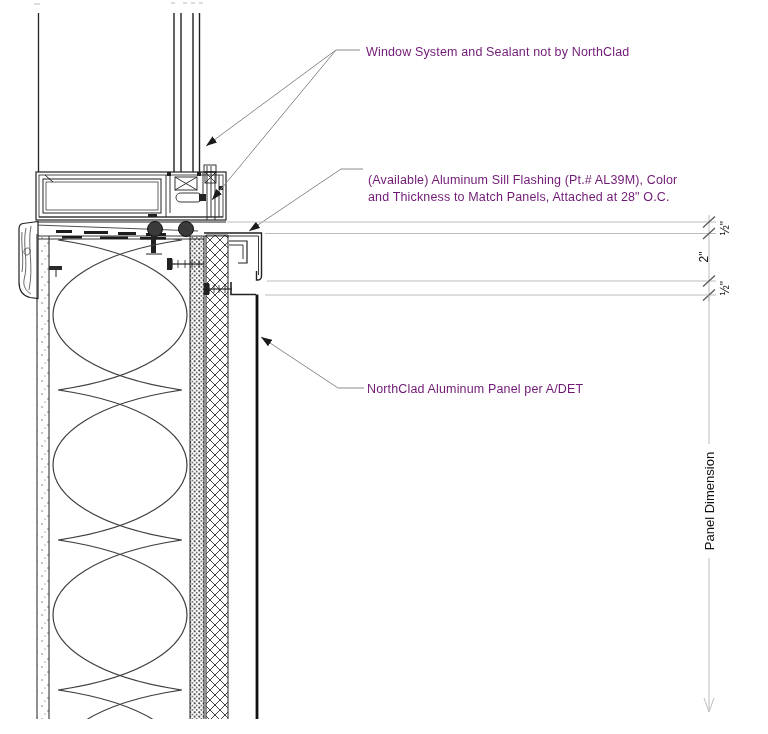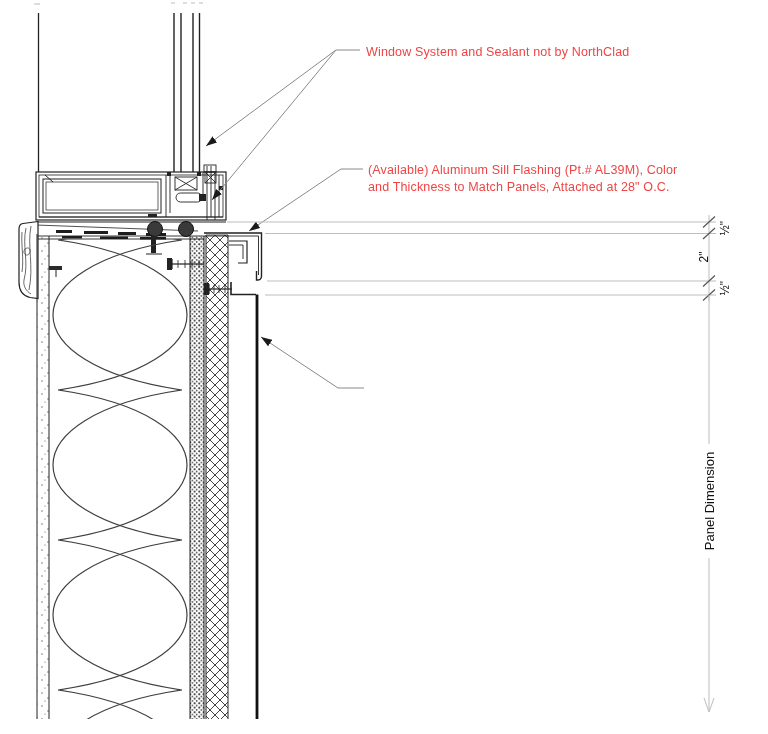--- a/index.html
+++ b/index.html
@@ -2,21 +2,21 @@
 <html><head>
 <meta charset="utf-8">
 <style>
   html,body{margin:0;padding:0;background:#ffffff;}
   #canvas{
     position:relative;width:768px;height:734px;background:#ffffff;overflow:hidden;
     font-family:"Liberation Sans", sans-serif;
   }
   #drawing{position:absolute;left:0;top:0;}
   .ann{
-    position:absolute;color:#ef4444;font-size:12.5px;line-height:17px;
+    position:absolute;color:#701a75;font-size:12.5px;line-height:17px;
     letter-spacing:0.15px;white-space:nowrap;
   }
   .dimtext{
     font-family:"Liberation Sans", sans-serif;font-size:12px;fill:#111111;
   }
   .paneldimtext{
     font-family:"Liberation Sans", sans-serif;font-size:13px;fill:#111111;
   }
 </style>
 </head>
@@ -226,19 +226,20 @@
     <g>
       <line x1="709" y1="295" x2="709" y2="444" stroke="#bdbdbd" stroke-width="1"></line>
       <line x1="709" y1="558" x2="709" y2="710" stroke="#bdbdbd" stroke-width="1"></line>
       <path d="M709 712 L704 698 M709 712 L714 698" stroke="#bdbdbd" stroke-width="1" fill="none"></path>
       <text class="paneldimtext" x="710" y="505" text-anchor="middle" transform="rotate(-90 710 501)">Panel Dimension</text>
     </g>
   </svg>
 
   <div class="ann" style="left:366px;top:44px;">Window System and Sealant not by NorthClad</div>
 
-  <div class="ann" style="left:368px;top:162px;">
+  <div class="ann" style="left:368px;top:172px;">
     <div>(Available) Aluminum Sill Flashing (Pt.# AL39M), Color</div>
     <div>and Thickness to Match Panels, Attached at 28" O.C.</div>
   </div>
 
+  <div class="ann" style="left:367px;top:381px;">NorthClad Aluminum Panel per A/DET</div>
 
 </div>
 
 </body></html>

